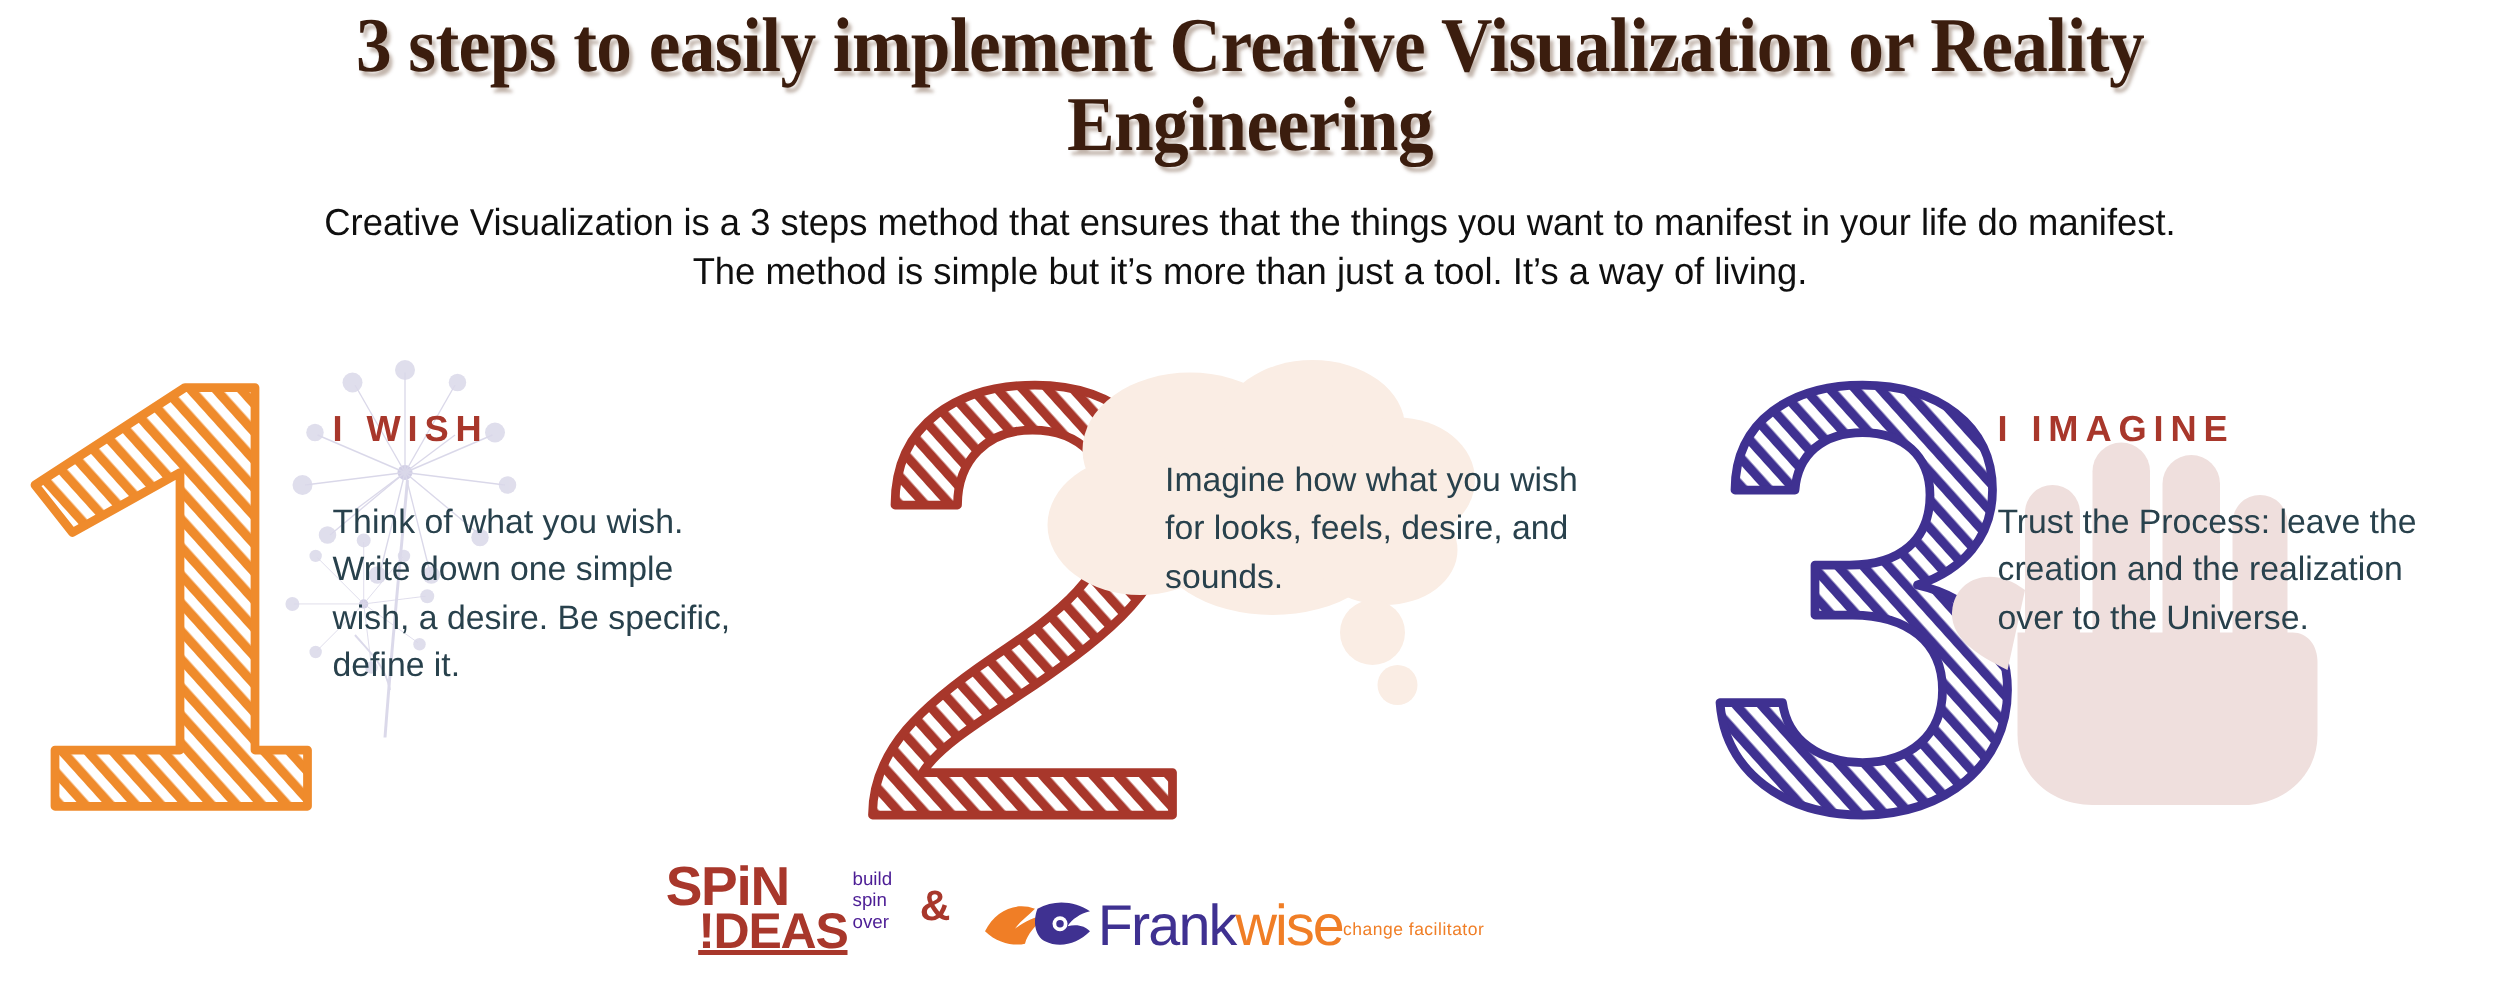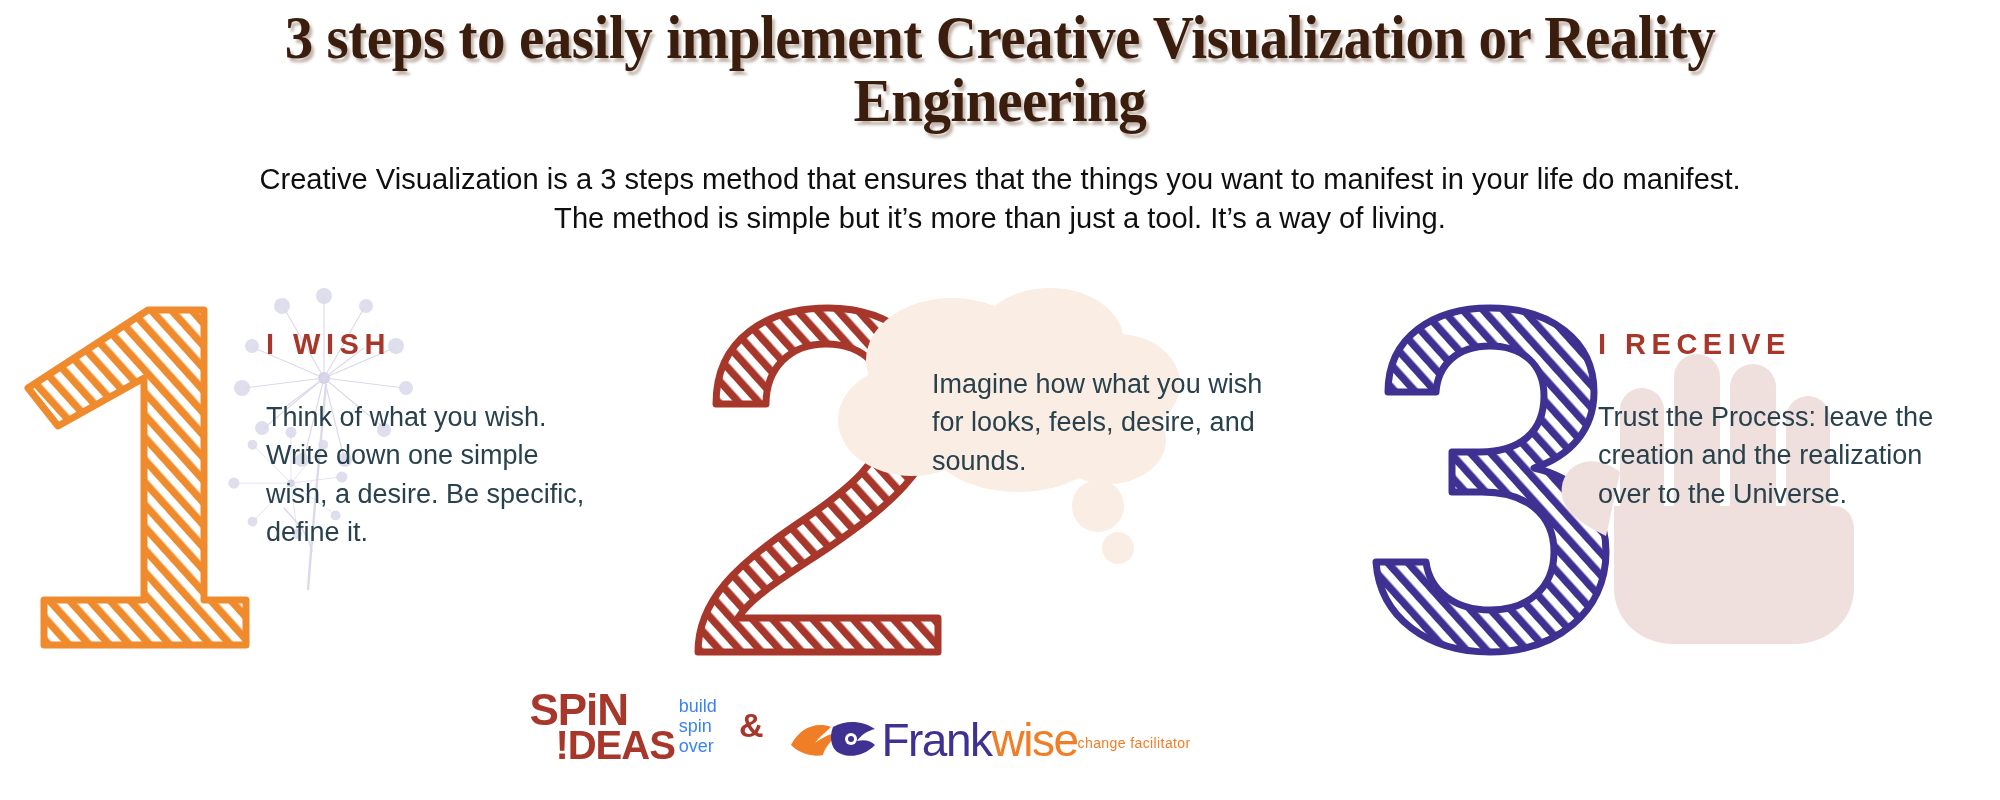--- a/index.html
+++ b/index.html
@@ -123,25 +123,26 @@
     font-weight: 700;
     color: #A8372B;
     line-height: 0.84;
     letter-spacing: -1px;
   }
   .spin-top { font-size: 44px; }
   .spin-bottom {
     font-size: 40px;
     text-align: left;
     padding-left: 26px;
+    text-decoration: underline;
   }
   .spin-tagline {
-    font-size: 18px;
+    font-size: 15px;
     line-height: 1.12;
-    color: #3b82f6;
+    color: #4c1d95;
     padding: 4px 0 0 4px;
     font-weight: 400;
   }
 
   .amp {
     font-size: 34px;
     font-weight: 700;
     color: #A8372B;
     padding-bottom: 18px;
   }
@@ -348,21 +349,21 @@
                  C 246 130, 222 156, 186 168 C 230 178, 258 208, 258 252
                  C 258 312, 208 352, 142 352 C 80 352, 32 318, 28 262
                  L 78 262 C 82 292, 108 310, 142 310 C 180 310, 206 288, 206 252
                  C 206 214, 178 192, 134 192 L 104 192 L 104 152 L 132 152
                  C 172 152, 196 132, 196 96 C 196 64, 174 46, 142 46
                  C 110 46, 90 64, 88 92 Z" fill="none" stroke="#3F3191" stroke-width="7" stroke-linejoin="round" stroke-linecap="round"></path>
       </svg>
     </div>
 
     <div class="step-text">
-      <div class="step-heading">I RECEIVE</div>
+      <div class="step-heading">I IMAGINE</div>
       <div class="step-body">Trust the Process: leave the creation and the realization over to the Universe.</div>
     </div>
   </div>
 </div>
 
 <div class="footer">
 
   <div class="logo-spinideas">
     <div class="spin-mark">
       <div class="spin-top">SPiN</div>

